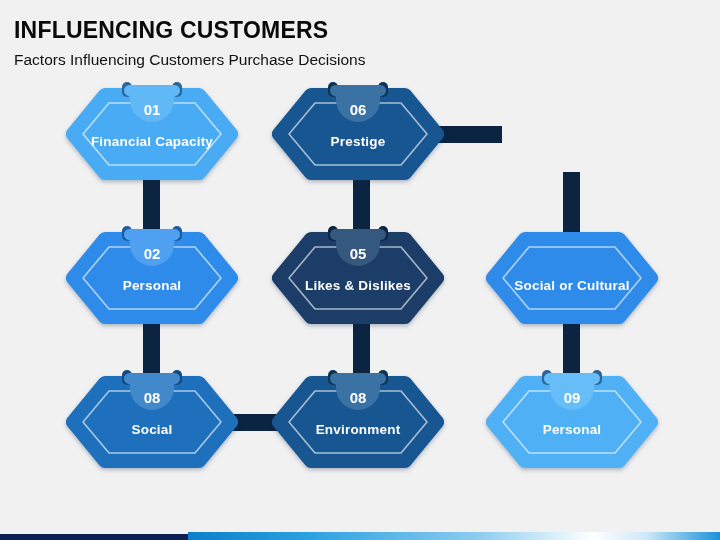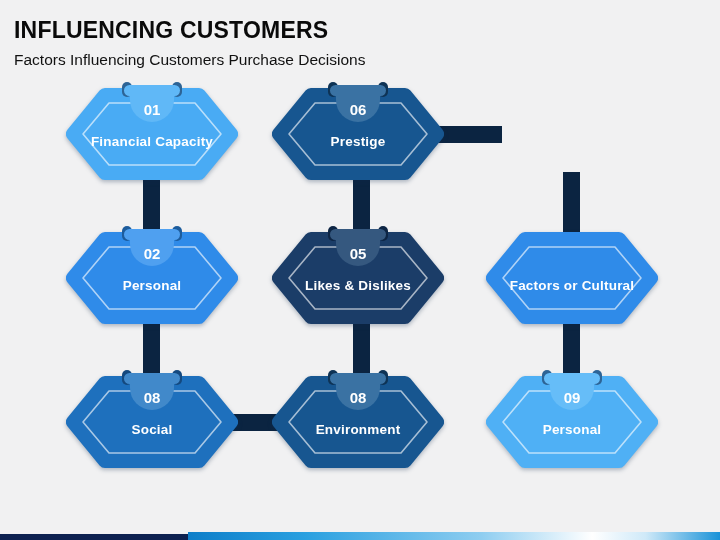--- a/index.html
+++ b/index.html
@@ -132,21 +132,21 @@
         </span>
     </div>
     <div class="hex-label">Likes &amp; Dislikes</div>
   </div>
 
   <div class="hex r1 c2" style="--body: #2F8BE9; --badge: #4FA0F0; --pin: #1D5C9C;">
     <svg class="hex-svg" viewBox="0 0 172 92">
       <polygon class="hex-body" points="7,46 39,7 133,7 165,46 133,85 39,85"></polygon>
       <polygon class="hex-inner" points="17,46 43,15 129,15 155,46 129,77 43,77"></polygon>
     </svg>
-    <div class="hex-label">Factors or Cultural</div>
+    <div class="hex-label">Social or Cultural</div>
   </div>
 
   <div class="hex r2 c0" style="--body: #1E70BD; --badge: #4189CA; --pin: #14497F;">
     <svg class="hex-svg" viewBox="0 0 172 92">
       <polygon class="hex-body" points="7,46 39,7 133,7 165,46 133,85 39,85"></polygon>
       <polygon class="hex-inner" points="17,46 43,15 129,15 155,46 129,77 43,77"></polygon>
     </svg>
     <div class="badge">
       <span class="pin pin-l"></span>
       <span class="pin pin-r"></span>

